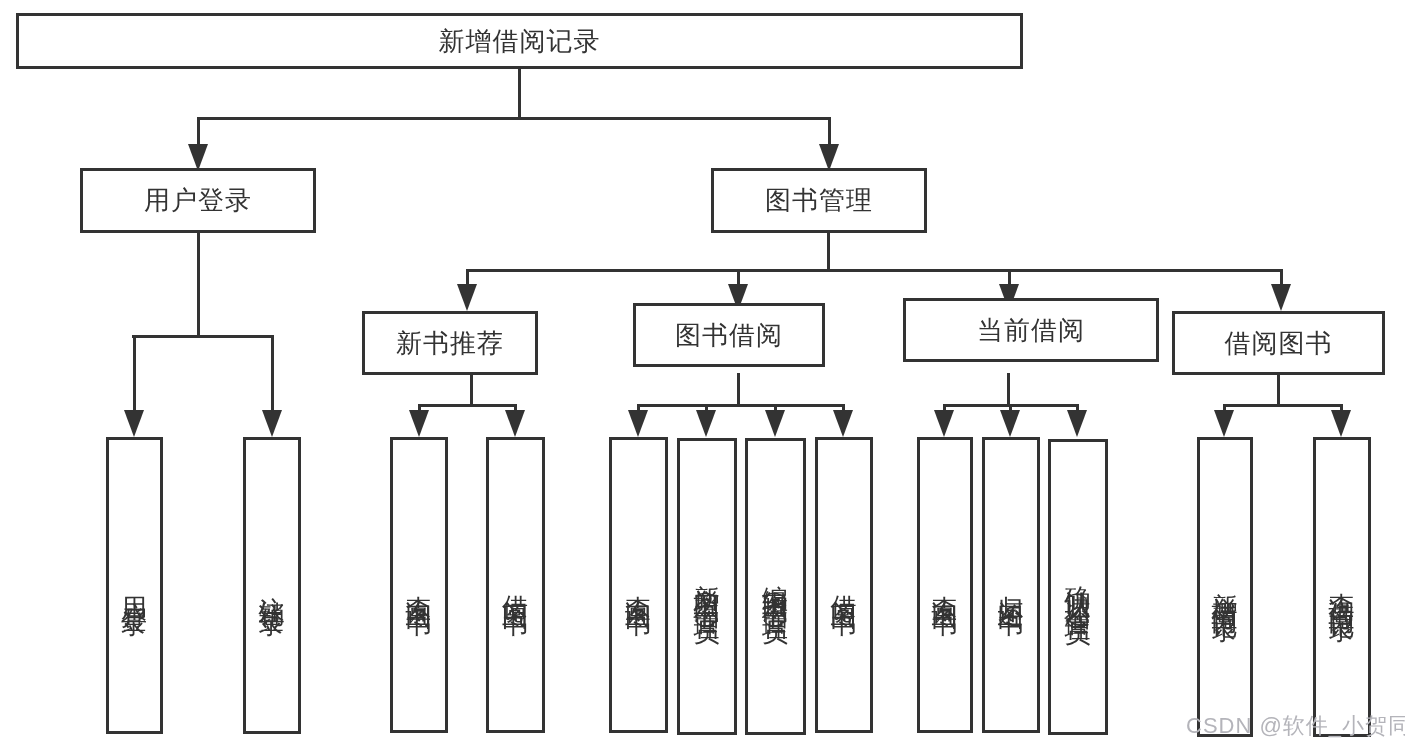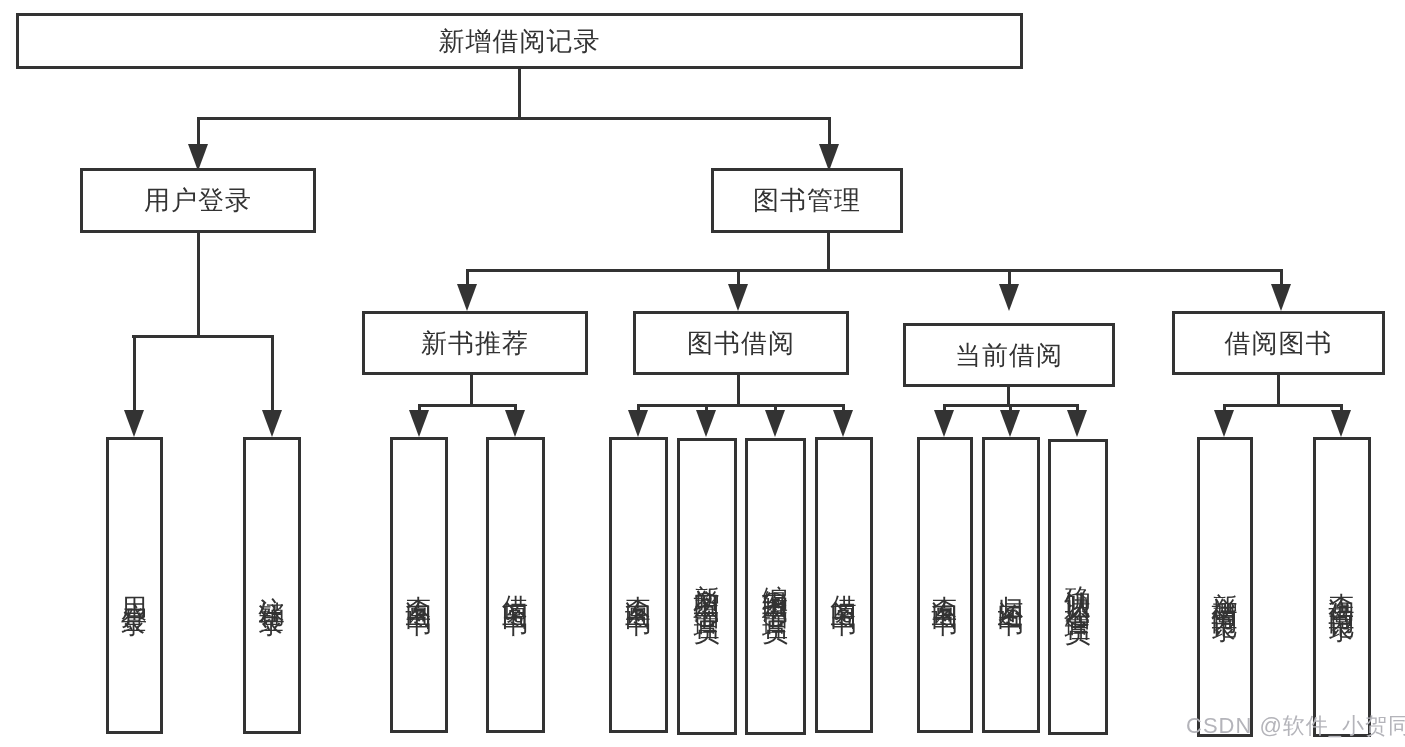--- a/index.html
+++ b/index.html
@@ -125,31 +125,31 @@
   <div class="vl" style="left:1340px;top:404px;height:10px"></div>
   <div class="ah" style="left:1331px;top:410px"></div>
 
   <div class="box" style="left:16px;top:13px;width:1007px;height:56px">
     <span>新增借阅记录</span>
   </div>
 
   <div class="box" style="left:80px;top:168px;width:236px;height:65px">
     <span>用户登录</span>
   </div>
-  <div class="box" style="left:711px;top:168px;width:192px;height:65px">
+  <div class="box" style="left:711px;top:168px;width:216px;height:65px">
     <span>图书管理</span>
   </div>
 
-  <div class="box" style="left:362px;top:311px;width:226px;height:64px">
+  <div class="box" style="left:362px;top:311px;width:176px;height:64px">
     <span>新书推荐</span>
   </div>
-  <div class="box" style="left:633px;top:311px;width:216px;height:64px">
+  <div class="box" style="left:633px;top:303px;width:192px;height:64px">
     <span>图书借阅</span>
   </div>
-  <div class="box" style="left:903px;top:323px;width:212px;height:64px">
+  <div class="box" style="left:903px;top:298px;width:256px;height:64px">
     <span>当前借阅</span>
   </div>
   <div class="box" style="left:1172px;top:311px;width:213px;height:64px">
     <span>借阅图书</span>
   </div>
 
   <div class="box leaf" style="left:106px;top:437px;width:57px;height:297px">
     <span class="vtext">用户登录</span>
   </div>
   <div class="box leaf" style="left:243px;top:437px;width:58px;height:297px">

